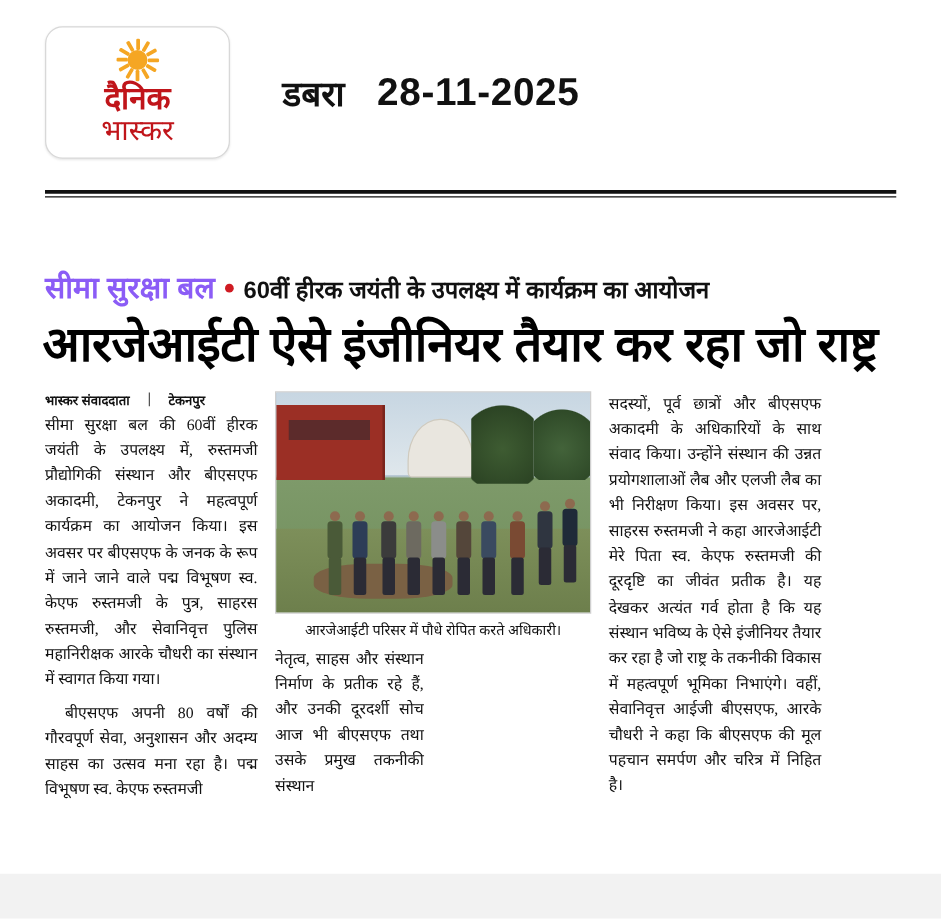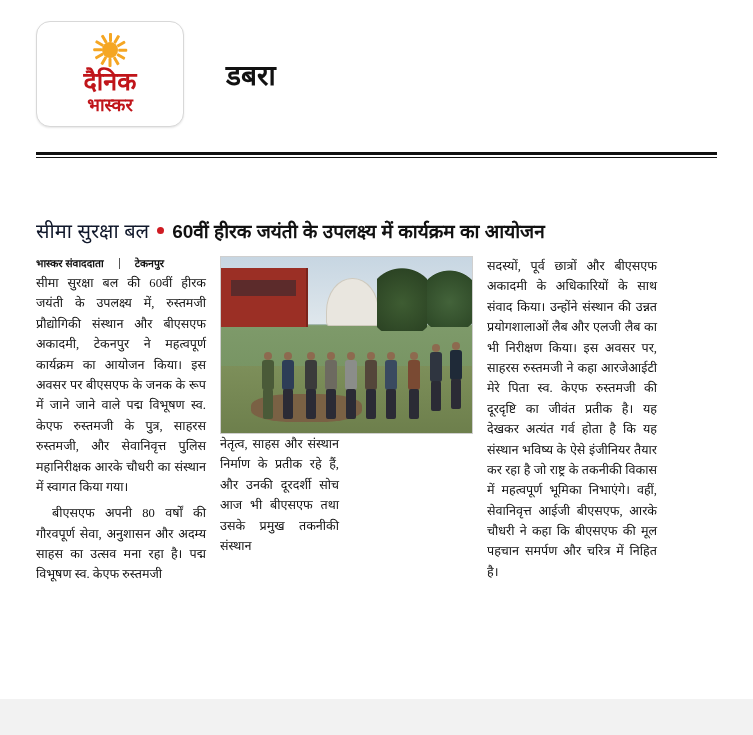--- a/index.html
+++ b/index.html
@@ -71,22 +71,22 @@
   .logo-text-1 {
     font-family: "Liberation Serif", serif;
     font-weight: bold;
     font-size: 25px;
     color: #c0151a;
     line-height: 1.05;
     letter-spacing: 0px;
   }
   .logo-text-2 {
     font-family: "Liberation Serif", serif;
-    font-weight: bold;
-    font-size: 18px;
+    font-weight: normal;
+    font-size: 23px;
     color: #c0151a;
     line-height: 1.05;
   }
   .mh-city {
     font-family: "Liberation Sans", sans-serif;
     font-weight: bold;
     font-size: 28px;
     color: #111111;
     margin-left: 42px;
   }
@@ -114,23 +114,23 @@
   
   .kicker {
     margin: 12px 36px 0 36px;
     display: flex;
     align-items: baseline;
     gap: 8px;
     flex-wrap: nowrap;
   }
   .kicker-red {
     font-family: "Liberation Sans", sans-serif;
-    font-weight: normal;
-    font-size: 20px;
-    color: #0f172a;
+    font-weight: bold;
+    font-size: 24px;
+    color: #8b5cf6;
     white-space: nowrap;
   }
   .kicker-dot {
     display: inline-block;
     width: 7px;
     height: 7px;
     background: #cf1b22;
     border-radius: 50%;
     position: relative;
     top: -4px;
@@ -307,32 +307,34 @@
         <div class="ray" style="transform: rotate(210deg)"></div>
         <div class="ray" style="transform: rotate(240deg)"></div>
         <div class="ray" style="transform: rotate(270deg)"></div>
         <div class="ray" style="transform: rotate(300deg)"></div>
         <div class="ray" style="transform: rotate(330deg)"></div>
       </div>
       <div class="logo-text-1">दैनिक</div>
       <div class="logo-text-2">भास्कर</div>
     </div>
     <div class="mh-city">डबरा</div>
+    <div class="mh-date">28-11-2025</div>
   </div>
 
   <div class="rule-thick"></div>
   <div class="rule-thin"></div>
 
   <div class="kicker">
     <span class="kicker-red">सीमा सुरक्षा बल</span>
     <span class="kicker-dot"></span>
     <span class="kicker-black">60वीं हीरक जयंती के उपलक्ष्य में कार्यक्रम का आयोजन</span>
   </div>
 
   <div class="headline">
+    <div>आरजेआईटी ऐसे इंजीनियर तैयार कर रहा जो राष्ट्र</div>
   </div>
 
   <div class="body-area">
 
     <div class="col">
       <div class="byline">
         <span>भास्कर संवाददाता</span>
         <span class="sep"></span>
         <span>टेकनपुर</span>
       </div>
@@ -395,20 +397,21 @@
               <div class="head"></div>
               <div class="torso" style="background:#2f3540;"></div>
               <div class="legs"></div>
             </div>
           <div class="figure" style="left:91%; height:80px;">
               <div class="head"></div>
               <div class="torso" style="background:#1f2a38;"></div>
               <div class="legs"></div>
             </div>
         </div>
+        <div class="caption">आरजेआईटी परिसर में पौधे रोपित करते अधिकारी।</div>
       </div>
       <div style="display:flex; gap:14px;">
         <div style="flex:0 0 119px;">
           <p class="para">नेतृत्व, साहस और संस्थान निर्माण के प्रतीक रहे हैं, और उनकी दूरदर्शी सोच आज भी बीएसएफ तथा उसके प्रमुख तकनीकी संस्थान</p>
         </div>
       </div>
     </div>
 
     <div class="col">
       <p class="para">सदस्यों, पूर्व छात्रों और बीएसएफ अकादमी के अधिकारियों के साथ संवाद किया। उन्होंने संस्थान की उन्नत प्रयोगशालाओं लैब और एलजी लैब का भी निरीक्षण किया। इस अवसर पर, साहरस रुस्तमजी ने कहा आरजेआईटी मेरे पिता स्व. केएफ रुस्तमजी की दूरदृष्टि का जीवंत प्रतीक है। यह देखकर अत्यंत गर्व होता है कि यह संस्थान भविष्य के ऐसे इंजीनियर तैयार कर रहा है जो राष्ट्र के तकनीकी विकास में महत्वपूर्ण भूमिका निभाएंगे। वहीं, सेवानिवृत्त आईजी बीएसएफ, आरके चौधरी ने कहा कि बीएसएफ की मूल पहचान समर्पण और चरित्र में निहित है।</p>

